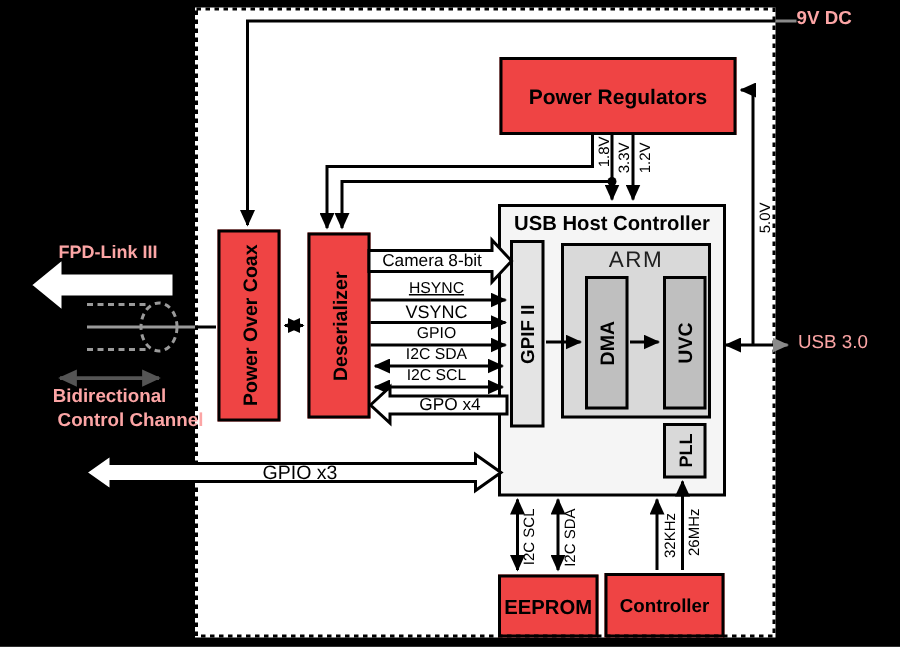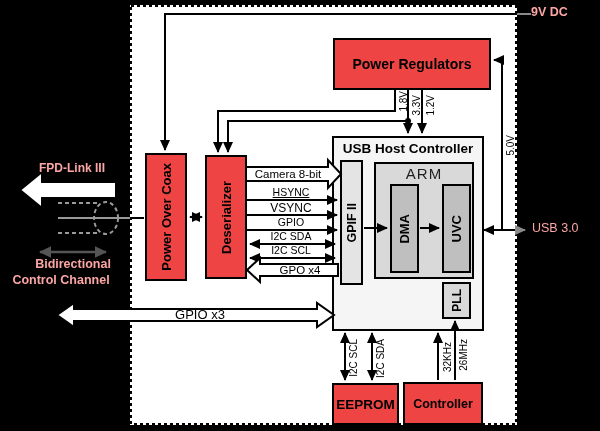--- a/index.html
+++ b/index.html
@@ -130,21 +130,21 @@
     <path d="M455,380 L455,321" fill="none" stroke="#000" stroke-width="2" marker-end="url(#ahB)"></path>
   </svg>
 
   <div class="lbl ghost" style="left:531px;top:6px;width:60px;text-align:left;font-size:12.5px;font-weight:bold;">9V DC</div>
 
   <div class="lbl ghost" style="left:532px;top:222px;width:64px;text-align:left;font-size:12.5px;font-weight:normal;">USB 3.0</div>
 
   <div class="lbl ghost" style="left:25px;top:162px;width:94px;font-size:12px;font-weight:bold;">FPD-Link III</div>
 
   <div class="lbl ghost" style="left:25px;top:258px;width:96px;font-size:12.5px;font-weight:bold;">Bidirectional</div>
-  <div class="lbl ghost" style="left:6px;top:274px;width:110px;font-size:12.5px;font-weight:bold;">Control Channel</div>
+  <div class="lbl ghost" style="left:32px;top:274px;width:110px;font-size:12.5px;font-weight:bold;">Control Channel</div>
 
   <div class="lbl" style="left:150px;top:308px;width:100px;font-size:13px;">GPIO x3</div>
 
   <div class="lbl" style="left:250px;top:168px;width:76px;font-size:11.5px;">Camera 8-bit</div>
   <div class="lbl" style="left:246px;top:187px;width:90px;font-size:10.5px;text-decoration:underline;">HSYNC</div>
   <div class="lbl" style="left:246px;top:202px;width:90px;font-size:12px;">VSYNC</div>
   <div class="lbl" style="left:246px;top:217px;width:90px;font-size:10.5px;">GPIO</div>
   <div class="lbl" style="left:246px;top:231px;width:90px;font-size:10.5px;">I2C SDA</div>
   <div class="lbl" style="left:246px;top:245px;width:90px;font-size:10.5px;">I2C SCL</div>
   <div class="lbl" style="left:264px;top:264px;width:72px;font-size:11.5px;">GPO x4</div>

